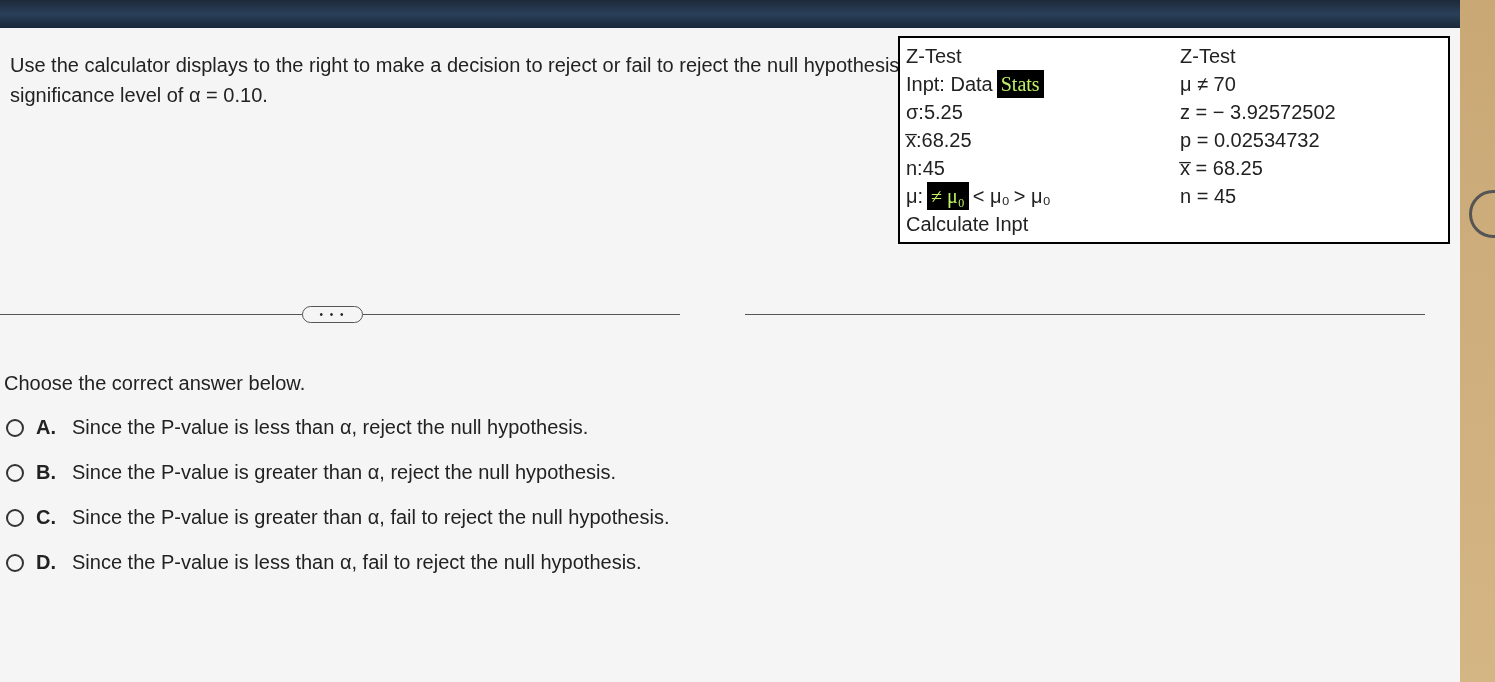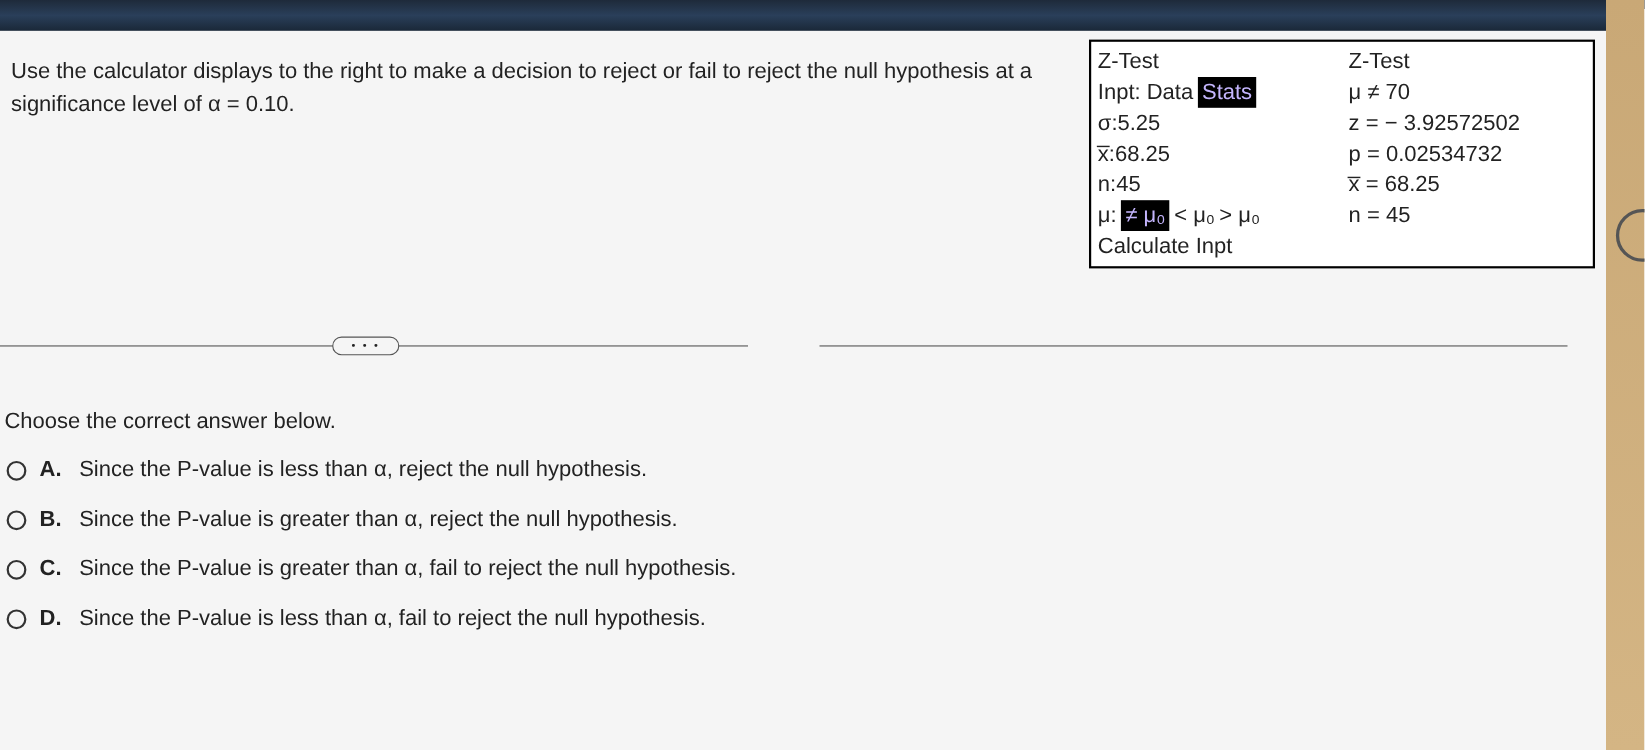--- a/index.html
+++ b/index.html
@@ -27,37 +27,37 @@
     }
     .prompt {
       padding: 14px 10px 0 10px;
       max-width: 960px;
       line-height: 1.5;
     }
     .calc-box {
       position: absolute;
       top: 0px;
       right: 10px;
-      width: 460px;
+      width: 552px;
       height: 208px;
       border: 2px solid #000;
       background: #fff;
       display: flex;
       font-size: 20px;
     }
     .calc-col {
       padding: 4px 6px;
       display: flex;
       flex-direction: column;
       line-height: 1.4;
     }
     .calc-col.left { width: 50%; border-right: 0; }
     .calc-col.right { width: 50%; }
     .calc-row { white-space: nowrap; display: flex; align-items: center; gap: 4px; }
-    .inv { background: #000; color: #c4b5fd; padding: 0 4px; display: inline-block; }
+    .inv { background: #000; color: #bef264; padding: 0 4px; display: inline-block; font-family: Liberation Serif, serif; }
     .divider-wrap {
       position: absolute;
       top: 270px;
       left: 0;
       right: 35px;
       display: flex;
       align-items: center;
     }
     .divider-line { height: 1px; background: #555; flex: 1; }
     .divider-pill {

